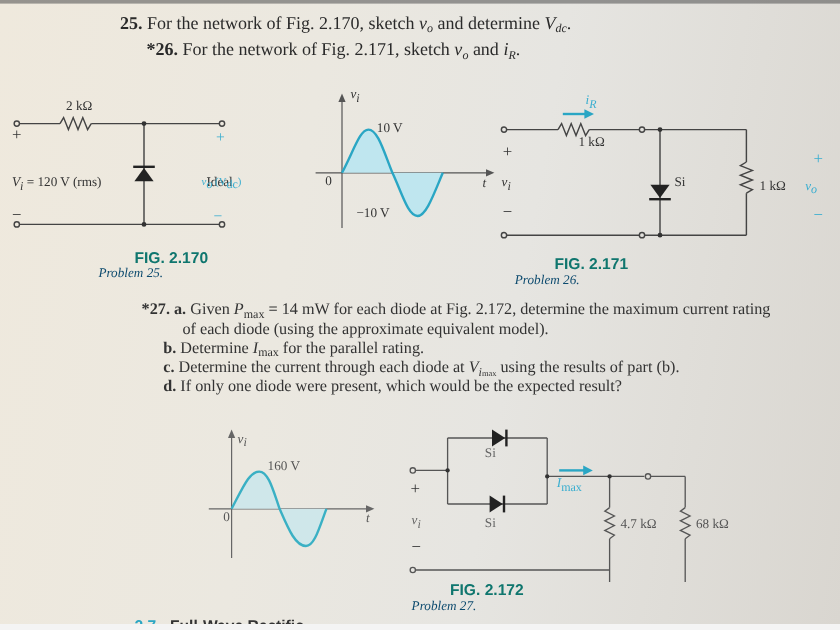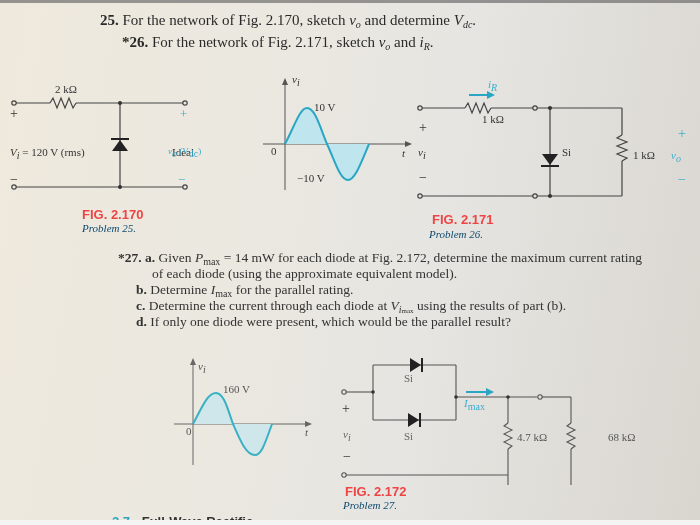--- a/index.html
+++ b/index.html
@@ -8,21 +8,21 @@
     background: linear-gradient(100deg, #efe9dd 0%, #ebe8e0 35%, #e6e5e1 60%, #d9d6d0 100%);
     font-family: "Liberation Serif", "DejaVu Serif", serif;
     color:#2a2a2a;
   }
   .topedge { position:absolute; left:0; top:0; width:700px; height:3px; background:#5a5a5a; opacity:.6; }
   .abs { position:absolute; }
   .q { font-size:15px; white-space:nowrap; }
   .q b { font-weight:bold; }
   .sub { font-size:10px; vertical-align:-3px; }
   .it { font-style:italic; }
-  .fig-title { font-family:"Liberation Sans","DejaVu Sans",sans-serif; font-weight:bold; color:#ef4444; font-size:13px; }
+  .fig-title { font-family:"Liberation Sans","DejaVu Sans",sans-serif; font-weight:bold; color:#0f766e; font-size:13px;margin-left:30px; }
   .fig-sub { font-style:italic; font-size:11px; color:#0c4a6e; }
   .lbl { font-size:11px; color:#333; white-space:nowrap; }
   .cyan { color:#3aaed0; }
   .p27 { font-size:13.5px; white-space:nowrap; color:#333; }
   svg { position:absolute; overflow:visible; }
   .bottom-strip { position:absolute; left:0; top:520px; width:700px; height:5px; background:#f4f4f4; }
 </style>
 </head>
 <body>
 
@@ -138,21 +138,21 @@
 <div class="abs p27" style="left:136px; top:282px;">
   <b>b.</b>
   <span>Determine </span><span class="it">I</span><span class="sub">max</span><span> for the parallel rating.</span>
 </div>
 <div class="abs p27" style="left:136px; top:298px;">
   <b>c.</b>
   <span>Determine the current through each diode at </span><span class="it">V</span><span class="sub it">i</span><span class="sub" style="font-size:7px;">max</span><span> using the results of part (b).</span>
 </div>
 <div class="abs p27" style="left:136px; top:314px;">
   <b>d.</b>
-  <span>If only one diode were present, which would be the parallel result?</span>
+  <span>If only one diode were present, which would be the expected result?</span>
 </div>
 
 <svg width="160" height="120" style="left:160px; top:355px;" viewBox="0 0 160 120">
   <line x1="33" y1="5" x2="33" y2="110" stroke="#666" stroke-width="1"></line>
   <polygon points="30,10 36,10 33,3" fill="#666"></polygon>
   <line x1="14" y1="69" x2="145" y2="69" stroke="#666" stroke-width="1"></line>
   <polygon points="145,66 145,72 152,69" fill="#666"></polygon>
   <path d="M33,69 C43,50 48,38 56,38 C64,38 68,55 73,69 Z" fill="#cfe7ea"></path>
   <path d="M73,69 C80,85 86,100 95,100 C102,100 106,85 112,69 Z" fill="#cfe7ea"></path>
   <path d="M33,69 C43,50 48,38 56,38 C64,38 68,55 73,69 C80,85 86,100 95,100 C102,100 106,85 112,69" stroke="#3ab0c4" stroke-width="2" fill="none"></path>
@@ -198,21 +198,21 @@
     <polygon points="146,33 146,41 154,37" fill="#2aa6c4"></polygon>
   </g>
 </svg>
 <div class="abs lbl" style="left:404px; top:372px; color:#666;">Si</div>
 <div class="abs lbl" style="left:404px; top:430px; color:#666;">Si</div>
 <div class="abs lbl cyan it" style="left:464px; top:373px;margin-top:24px;"><span>I</span><span class="sub" style="font-style:normal;">max</span></div>
 <div class="abs lbl" style="left:342px; top:401px; font-size:14px;">+</div>
 <div class="abs lbl it" style="left:343px; top:428px; color:#666;"><span>v</span><span class="sub">i</span></div>
 <div class="abs lbl" style="left:343px; top:449px; font-size:14px;">−</div>
 <div class="abs lbl" style="left:517px; top:431px; color:#555;">4.7 kΩ</div>
-<div class="abs lbl" style="left:580px; top:431px; color:#555;margin-left:28px;">68 kΩ</div>
+<div class="abs lbl" style="left:580px; top:431px; color:#555;">68 kΩ</div>
 <div class="abs fig-title" style="left:345px; top:484px;">FIG. 2.172</div>
 <div class="abs fig-sub" style="left:343px; top:499px;">Problem 27.</div>
 
 <div class="abs" style="left:112px; top:514px; font-family:'Liberation Sans','DejaVu Sans',sans-serif; font-weight:bold; font-size:13px; color:#2aa6c4; white-space:nowrap;">
   <span>2.7</span>
   <span style="color:#333; margin-left:8px;">Full-Wave Rectific...</span>
 </div>
 <div class="bottom-strip"></div>
 
 </body></html>

